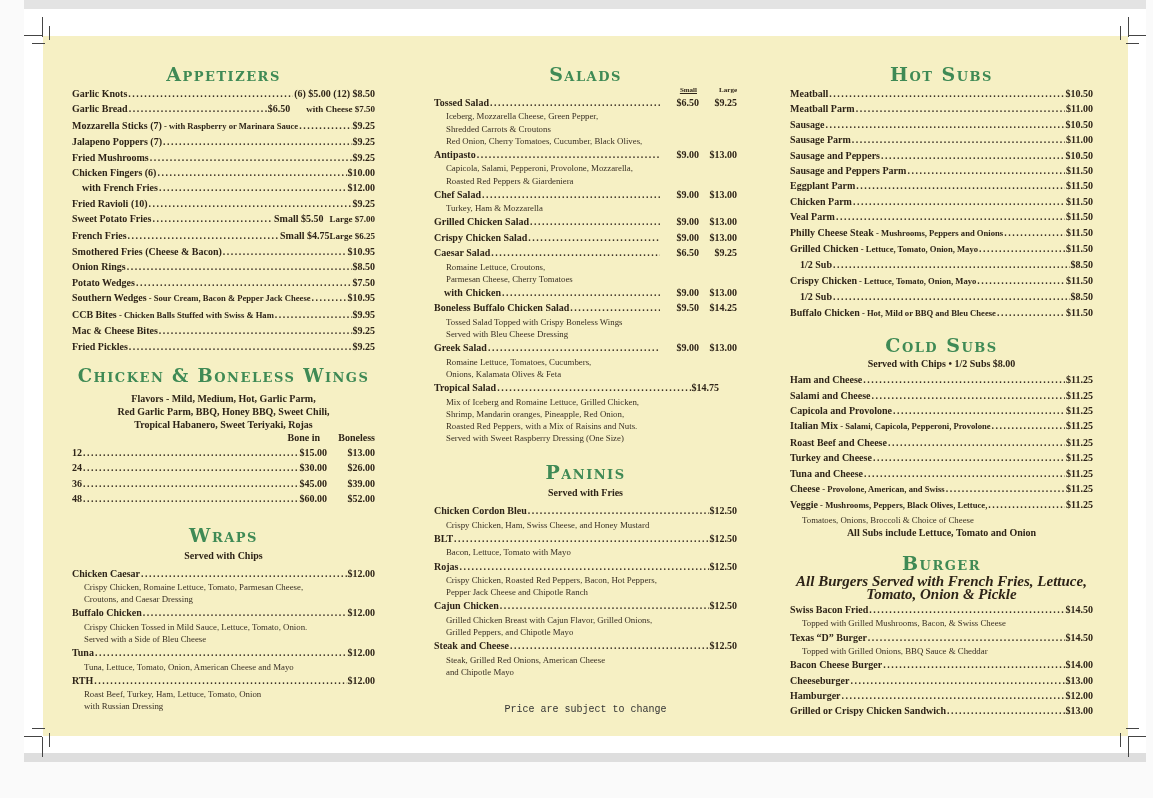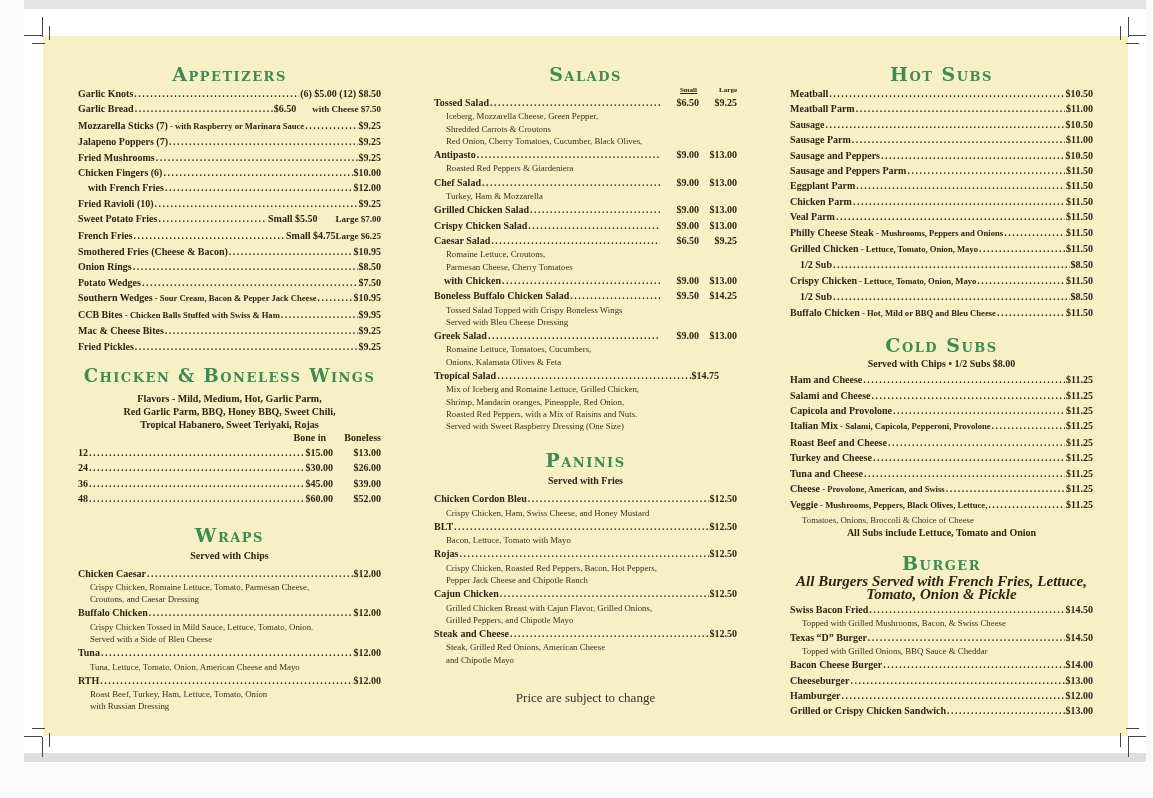--- a/index.html
+++ b/index.html
@@ -4,41 +4,41 @@
 <style>
   html, body { margin:0; padding:0; }
   body { width:1153px; height:798px; background:#fafafa; position:relative; overflow:hidden;
          font-family:"Liberation Serif", serif; color:#2e2418; }
   .topband { position:absolute; left:24px; top:0; width:1122px; height:9px; background:#e3e3e3; }
   .botband { position:absolute; left:24px; top:753px; width:1122px; height:9px; background:#dedede; }
   .page { position:absolute; left:24px; top:9px; width:1122px; height:744px; background:#ffffff; }
   .cream { position:absolute; left:43px; top:36px; width:1085px; height:700px; background:#f6f0c4; }
   .crop { position:absolute; background:#444; }
   .col { position:absolute; top:36px; }
-  .col1 { left:78px; width:303px; }
+  .col1 { left:72px; width:303px; }
   .col2 { left:434px; width:303px; }
   .col3 { left:790px; width:303px; }
   h2 { margin:0; text-align:center; color:#3f8a55; font-family:"DejaVu Serif", serif; font-weight:bold;
        font-variant:small-caps; letter-spacing:1.5px; font-size:19px; line-height:24px; }
   .sub { text-align:center; font-size:10px; font-weight:bold; line-height:13px; }
   .sub.it { font-style:italic; font-size:15px; }
   .row { display:flex; align-items:baseline; font-size:10px; font-weight:bold; line-height:15.4px; white-space:nowrap; }
   .row .nm { flex:none; }
   .row .nm .sm { font-size:8.6px; }
   .row .dots { flex:1; overflow:hidden; margin:0 1px; letter-spacing:2px; color:#3a3024; }
   .row .dots::before { content:". . . . . . . . . . . . . . . . . . . . . . . . . . . . . . . . . . . . . . . . . . . . . . . . . . . . . . . . . . . . . . . . . . . . . . . . . . . . . . ."; letter-spacing:-0.5px; }
   .row .pr { flex:none; text-align:right; }
   .row .pr2 { flex:none; width:38px; text-align:right; }
   .row .pr3 { flex:none; width:48px; text-align:right; }
   .indent { padding-left:10px; }
   .desc { font-size:8.8px; font-weight:normal; line-height:12.2px; padding-left:12px; color:#3a3024; }
   .colhdr { display:flex; justify-content:flex-end; font-size:7px; font-weight:bold; line-height:9px; }
   .colhdr span { text-align:right; }
   .wing-hdr { display:flex; justify-content:flex-end; font-size:10px; font-weight:bold; line-height:14px; }
-  .note { text-align:center; font-size:13px; line-height:12px; font-family:Liberation Serif, serif; color:#333; }
+  .note { text-align:center; font-size:10px; line-height:12px; font-family:Liberation Mono, monospace; color:#333; }
 </style>
 </head>
 <body>
 
 <div class="topband"></div>
 <div class="page"></div>
 <div class="botband"></div>
 <div class="cream"></div>
 
 <div>
@@ -102,21 +102,21 @@
       </div>
       <div class="row">
         <span class="nm"><span>Fried Ravioli (10)</span></span>
         <span class="dots"></span>
         <span class="pr">$9.25</span>
       </div>
       <div class="row">
         <span class="nm"><span>Sweet Potato Fries</span></span>
         <span class="dots"></span>
         <span class="pr">Small $5.50</span>
-        <span class="pr" style="margin-left: 18px; font-size: 9px;">Large $7.00</span>
+        <span class="pr" style="margin-left: 6px; font-size: 9px;">Large $7.00</span>
       </div>
       <div class="row">
         <span class="nm"><span>French Fries</span></span>
         <span class="dots"></span>
         <span class="pr">Small $4.75</span>
         <span class="pr" style="font-size: 9px;">Large $6.25</span>
       </div>
       <div class="row">
         <span class="nm"><span>Smothered Fries (Cheese &amp; Bacon)</span></span>
         <span class="dots"></span>
@@ -243,20 +243,21 @@
       </div>
       <div class="desc">Iceberg, Mozzarella Cheese, Green Pepper,</div>
       <div class="desc">Shredded Carrots &amp; Croutons</div>
       <div class="desc">Red Onion, Cherry Tomatoes, Cucumber, Black Olives,</div>
       <div class="row">
         <span class="nm"><span>Antipasto</span></span>
         <span class="dots"></span>
         <span class="pr2">$9.00</span>
         <span class="pr2">$13.00</span>
       </div>
+      <div class="desc">Capicola, Salami, Pepperoni, Provolone, Mozzarella,</div>
       <div class="desc">Roasted Red Peppers &amp; Giardeniera</div>
       <div class="row">
         <span class="nm"><span>Chef Salad</span></span>
         <span class="dots"></span>
         <span class="pr2">$9.00</span>
         <span class="pr2">$13.00</span>
       </div>
       <div class="desc">Turkey, Ham &amp; Mozzarella</div>
       <div class="row">
         <span class="nm"><span>Grilled Chicken Salad</span></span>

